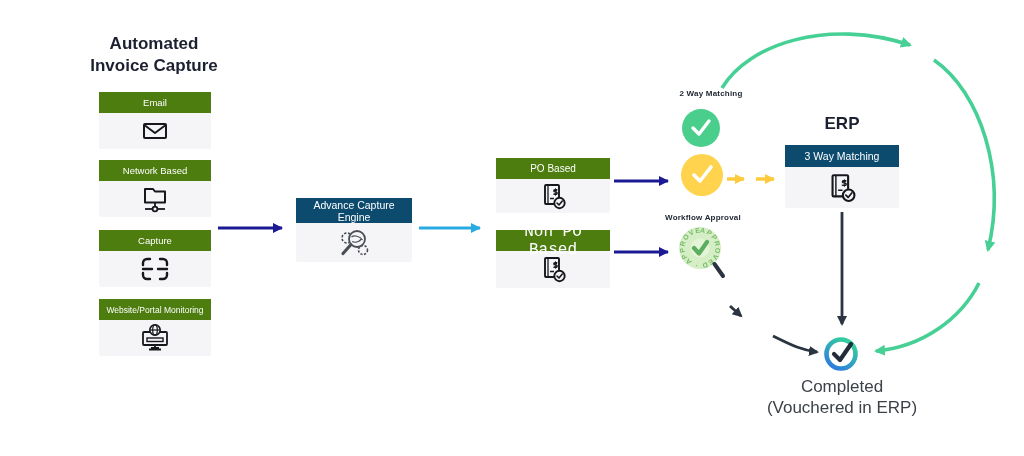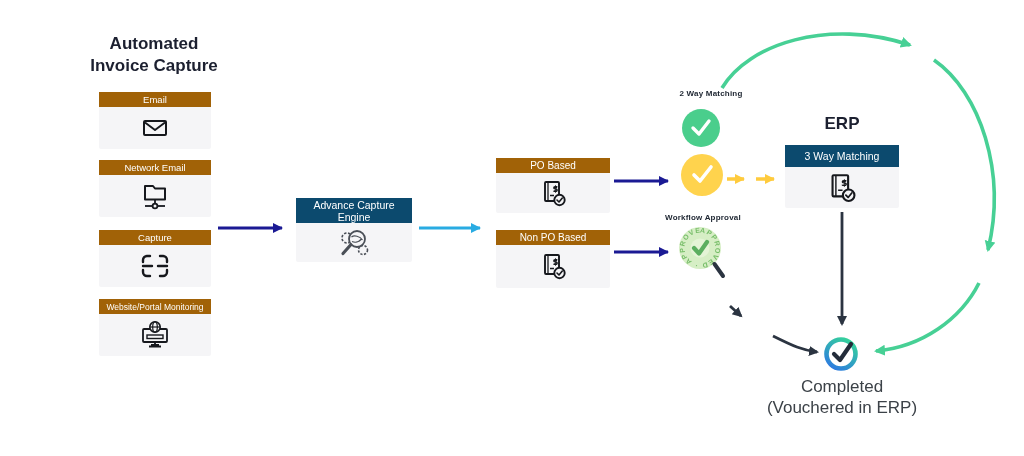--- a/index.html
+++ b/index.html
@@ -11,21 +11,21 @@
   .diagram-title{
     width:170px;text-align:center;font-weight:700;font-size:17px;line-height:22px;color:#1c2030;
   }
   .node-box{
     position:absolute;width:112px;background:#f5f5f7;border-radius:2px;
     box-shadow:0 0 0 0 transparent;display:flex;flex-direction:column;
   }
   .node-box .hdr{
     color:#ffffff;text-align:center;font-weight:500;display:flex;align-items:center;justify-content:center;
   }
-  .hdr-indigo{background:#a16207;height:15px;font-size:9.5px;}
+  .hdr-indigo{background:#4d7c0f;height:21px;font-size:9.5px;}
   .hdr-blue{background:#0c4a6e;}
   .node-box .body{flex:1;display:flex;align-items:center;justify-content:center;}
   .small-label{
     position:absolute;font-size:8px;font-weight:700;color:#1c2430;text-align:center;letter-spacing:0.2px;
   }
   .check-circle{position:absolute;border-radius:50%;display:flex;align-items:center;justify-content:center;}
   .erp-title{position:absolute;width:100px;text-align:center;font-weight:700;font-size:17px;color:#1c2030;}
   .completed-text{position:absolute;width:190px;text-align:center;font-weight:400;font-size:17px;line-height:21px;color:#3c4248;}
   svg{display:block;}
   .overlay{position:absolute;left:0;top:0;pointer-events:none;}
@@ -84,21 +84,21 @@
     <div class="hdr hdr-indigo">Email</div>
     <div class="body">
       <svg width="26" height="18" viewBox="0 0 26 18">
         <rect x="2" y="2" width="22" height="14" rx="1" fill="none" stroke="#16181d" stroke-width="2"></rect>
         <path d="M3 3.5 L13 11 L23 3.5" fill="none" stroke="#16181d" stroke-width="2" stroke-linejoin="round"></path>
       </svg>
     </div>
   </div>
 
   <div class="node-box" style="left:63px;top:160px;height:57px;">
-    <div class="hdr hdr-indigo">Network Email</div>
+    <div class="hdr hdr-indigo">Network Based</div>
     <div class="body">
       <svg width="32" height="28" viewBox="0 0 32 28">
         <path d="M6 4 h8 l2 2.5 h10 v11 h-20 z" fill="none" stroke="#16181d" stroke-width="2" stroke-linejoin="round"></path>
         <path d="M16 17.5 V22" stroke="#16181d" stroke-width="1.8"></path>
         <path d="M6 24 H26" stroke="#16181d" stroke-width="1.8"></path>
         <circle cx="16" cy="24" r="2.4" fill="#f5f5f7" stroke="#16181d" stroke-width="1.8"></circle>
       </svg>
     </div>
   </div>
 
@@ -150,21 +150,21 @@
         <path d="M8 2 V21" stroke="#16181d" stroke-width="1.3"></path>
         <text x="12.6" y="11.5" font-size="8.5" font-weight="bold" fill="#16181d" font-family="'DejaVu Sans',sans-serif">$</text>
         <path d="M14 7.5 H17 M14 11 H17 M10 15.5 H14" stroke="#16181d" stroke-width="1.3"></path>
         <circle cx="19.5" cy="20" r="5.2" fill="#f5f5f7" stroke="#16181d" stroke-width="1.9"></circle>
         <path d="M17 20 L19 22 L22.3 18" fill="none" stroke="#16181d" stroke-width="1.6" stroke-linecap="round" stroke-linejoin="round"></path>
       </svg>
     </div>
   </div>
 
   <div class="node-box" style="left:460px;top:230px;width:114px;height:58px;">
-    <div class="hdr hdr-indigo" style="font-size:10px;">Non PO Based</div>
+    <div class="hdr hdr-indigo" style="font-size:16px;font-family:Liberation Mono, monospace;">Non PO Based</div>
     <div class="body">
       <svg width="27" height="27" viewBox="0 0 27 27">
         <rect x="5" y="2" width="14" height="19" rx="1" fill="none" stroke="#16181d" stroke-width="1.9"></rect>
         <path d="M8 2 V21" stroke="#16181d" stroke-width="1.3"></path>
         <text x="12.6" y="11.5" font-size="8.5" font-weight="bold" fill="#16181d" font-family="'DejaVu Sans',sans-serif">$</text>
         <path d="M14 7.5 H17 M14 11 H17 M10 15.5 H14" stroke="#16181d" stroke-width="1.3"></path>
         <circle cx="19.5" cy="20" r="5.2" fill="#f5f5f7" stroke="#16181d" stroke-width="1.9"></circle>
         <path d="M17 20 L19 22 L22.3 18" fill="none" stroke="#16181d" stroke-width="1.6" stroke-linecap="round" stroke-linejoin="round"></path>
       </svg>
     </div>

